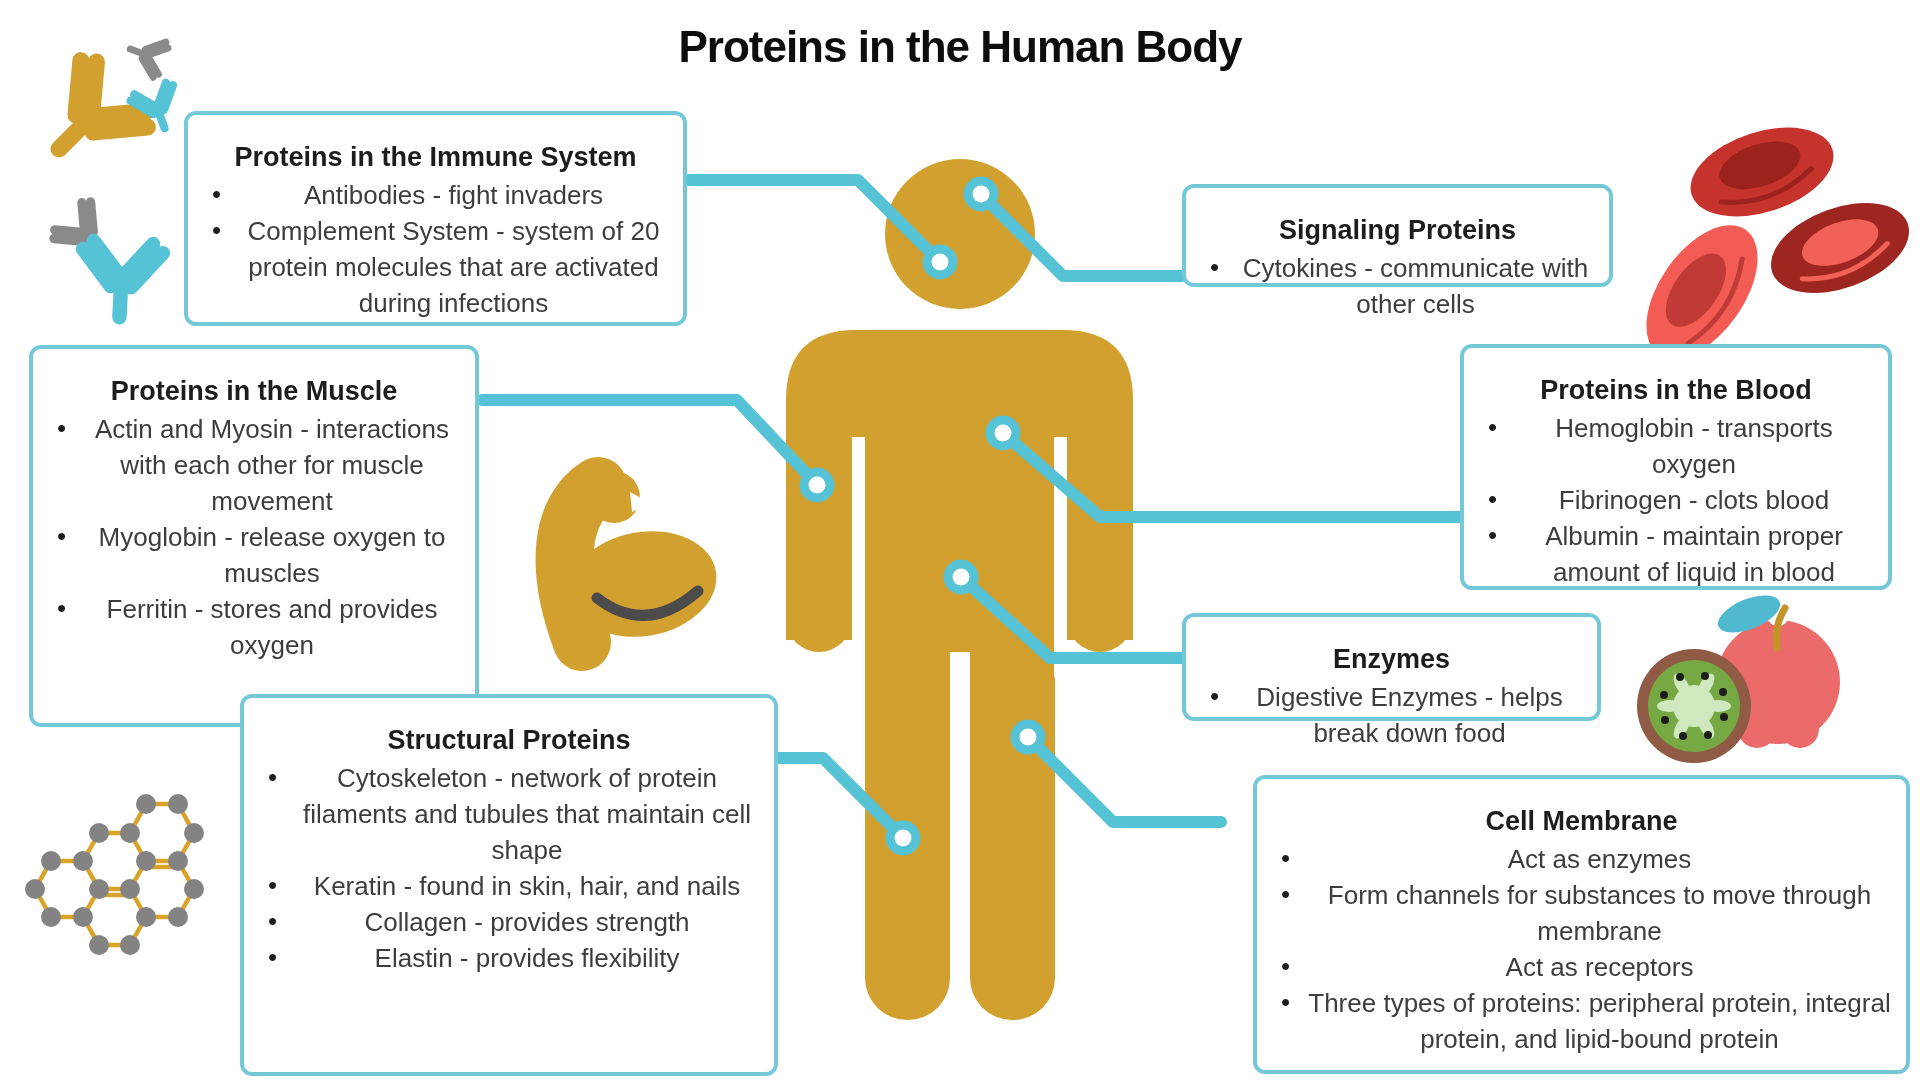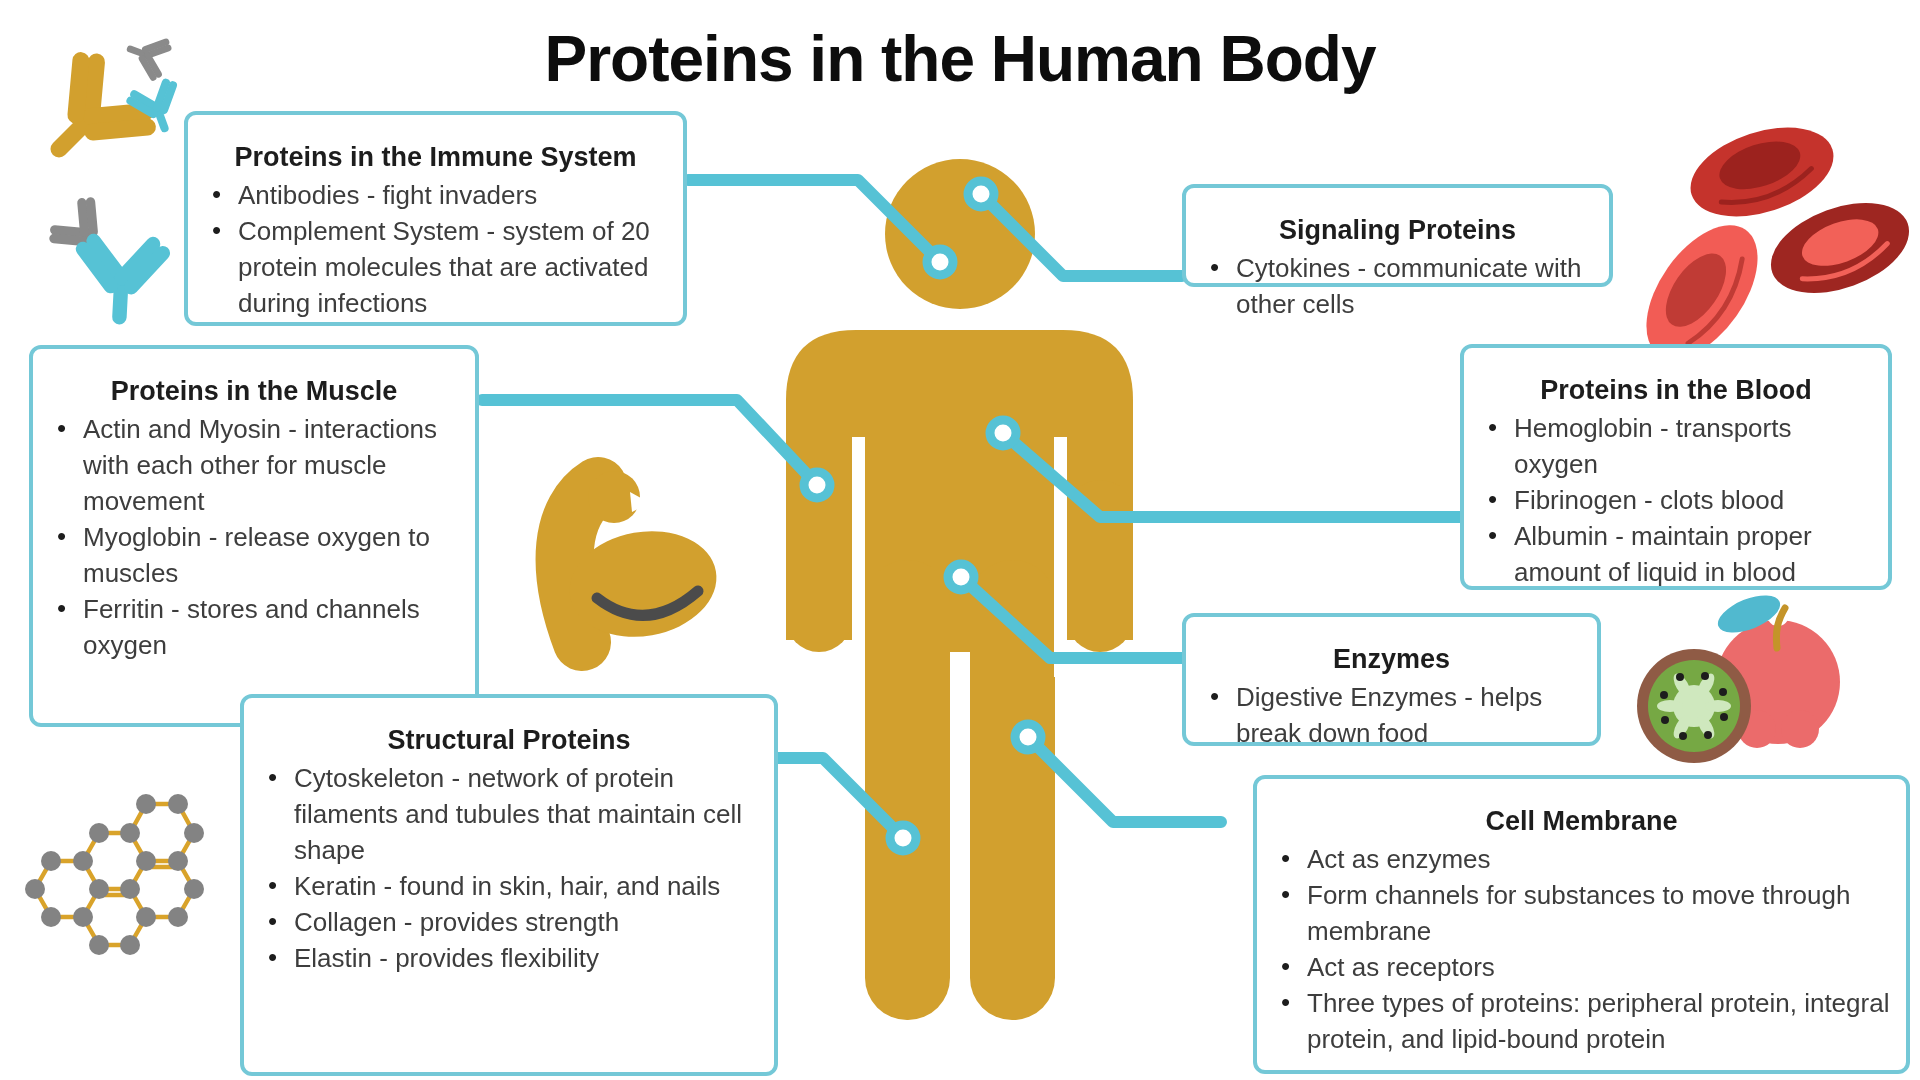--- a/index.html
+++ b/index.html
@@ -6,41 +6,41 @@
     --gold:#D2A02E; --teal:#56C2D5; --box-border:#74C8D7;
     --ink-title:#1d1d1d; --ink-body:#3d3d3d; --bg:#ffffff;
   }
   html,body{margin:0;padding:0;background:#e8e8e8;}
   .canvas{
     position:relative;width:1920px;height:1080px;background:var(--bg);
     overflow:hidden;font-family:"Liberation Sans","DejaVu Sans",sans-serif;
   }
   .main-title{
     position:absolute;left:0;top:22px;width:1920px;margin:0;
-    text-align:center;font-size:64px;font-weight:800;letter-spacing:-1px;
+    text-align:center;font-size:44px;font-weight:800;letter-spacing:-1px;
     color:#0d0d0d;z-index:3;
   }
   .fig-svg{position:absolute;left:0;top:0;z-index:1;}
   .box{
     position:absolute;background:#fff;border:4px solid var(--box-border);
     border-radius:12px;padding:22px 14px;box-sizing:border-box;z-index:2;
     color:var(--ink-body);font-size:26px;line-height:1.38;
   }
   .box-title{
     text-align:center;font-weight:700;color:var(--ink-title);font-size:27px;
     margin:2px 0 2px 0;
   }
-  .box-list{list-style:none;margin:0;padding:0;}
+  .box-list{list-style:none;margin:0;padding:0;text-align:center;}
   .box-list li{position:relative;padding-left:36px;}
   .box-list li::before{content:"\2022";position:absolute;left:10px;top:-1px;color:#1d1d1d;}
   #box-immune    {left:184px; top:111px; width:503px; height:215px;}
   #box-signaling {left:1182px;top:184px; width:431px; height:103px;}
   #box-muscle    {left:29px;  top:345px; width:450px; height:382px;}
   #box-blood     {left:1460px;top:344px; width:432px; height:246px;}
-  #box-enzymes   {left:1182px;top:613px; width:419px; height:133px;}
+  #box-enzymes   {left:1182px;top:613px; width:419px; height:108px;}
   #box-structural{left:240px; top:694px; width:538px; height:382px;}
   #box-cell      {left:1221px;top:775px; width:657px; height:299px;margin-left:32px;}
   
   .gold{fill:var(--gold);}
   .white{fill:#fff;}
   .line{stroke:var(--teal);stroke-width:12;fill:none;stroke-linecap:round;stroke-linejoin:round;}
   .dot{fill:#fff;stroke:var(--teal);stroke-width:9;}
   .ab-path{stroke:currentColor;stroke-width:17;stroke-linecap:round;fill:none;}
 </style>
 </head>
@@ -198,21 +198,21 @@
     <ul class="box-list">
       <li>Cytokines - communicate with other cells</li>
     </ul>
   </div>
 
   <div class="box" id="box-muscle">
     <div class="box-title">Proteins in the Muscle</div>
     <ul class="box-list">
       <li>Actin and Myosin - interactions with each other for muscle movement</li>
       <li>Myoglobin - release oxygen to muscles</li>
-      <li>Ferritin - stores and channels oxygen</li>
+      <li>Ferritin - stores and provides oxygen</li>
     </ul>
   </div>
 
   <div class="box" id="box-blood">
     <div class="box-title">Proteins in the Blood</div>
     <ul class="box-list">
       <li>Hemoglobin - transports oxygen</li>
       <li>Fibrinogen - clots blood</li>
       <li>Albumin - maintain proper amount of liquid in blood</li>
     </ul>

